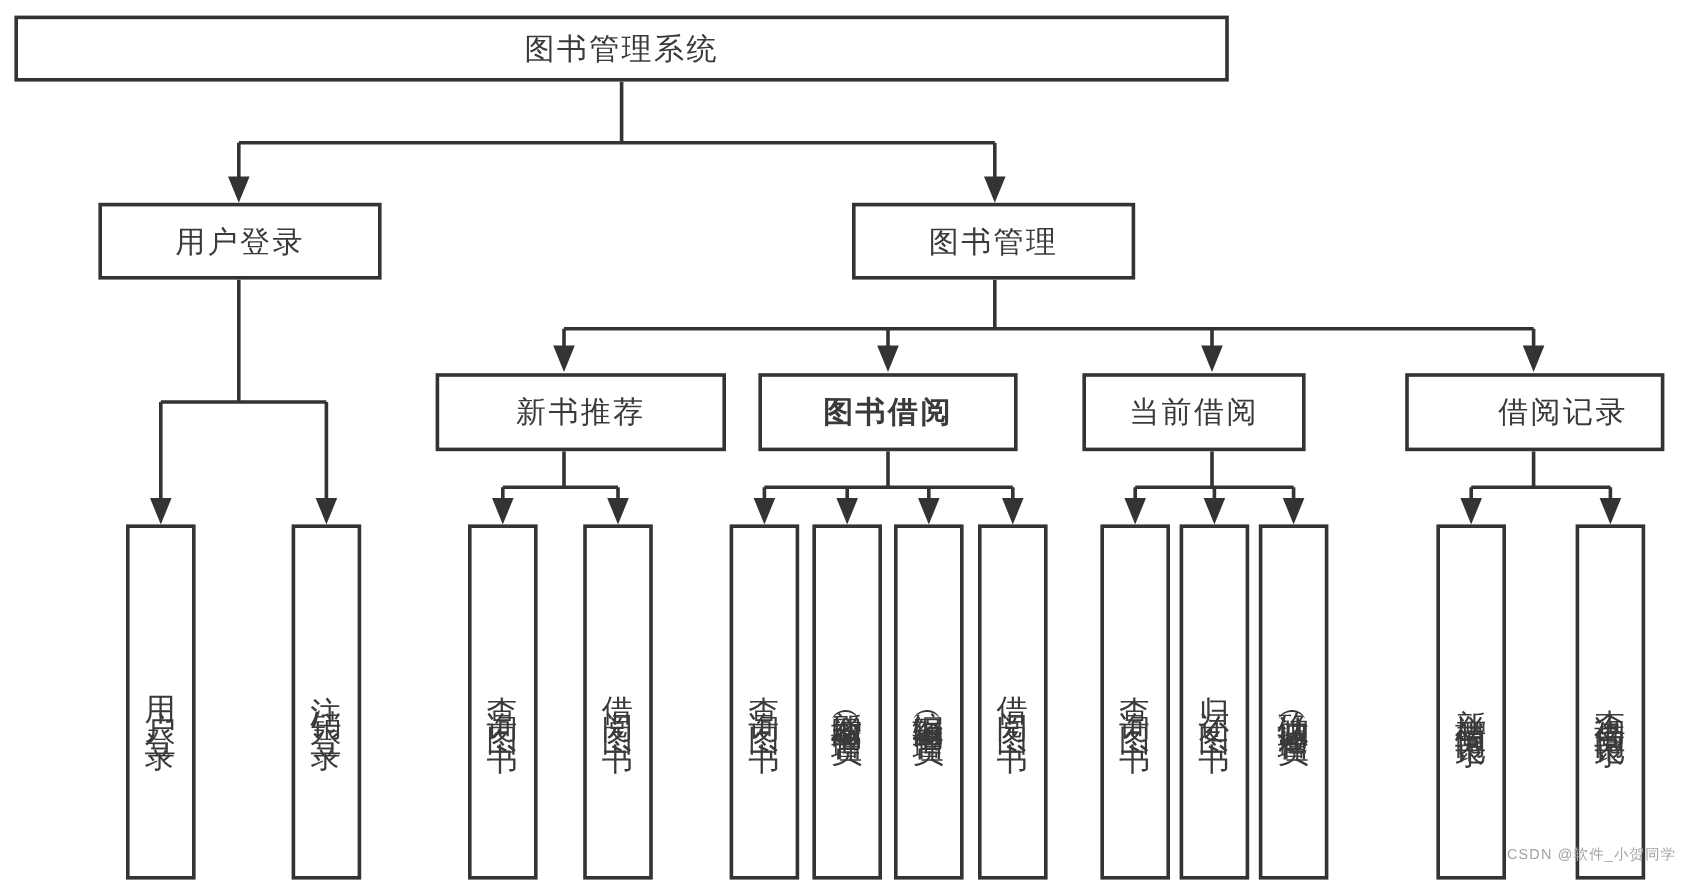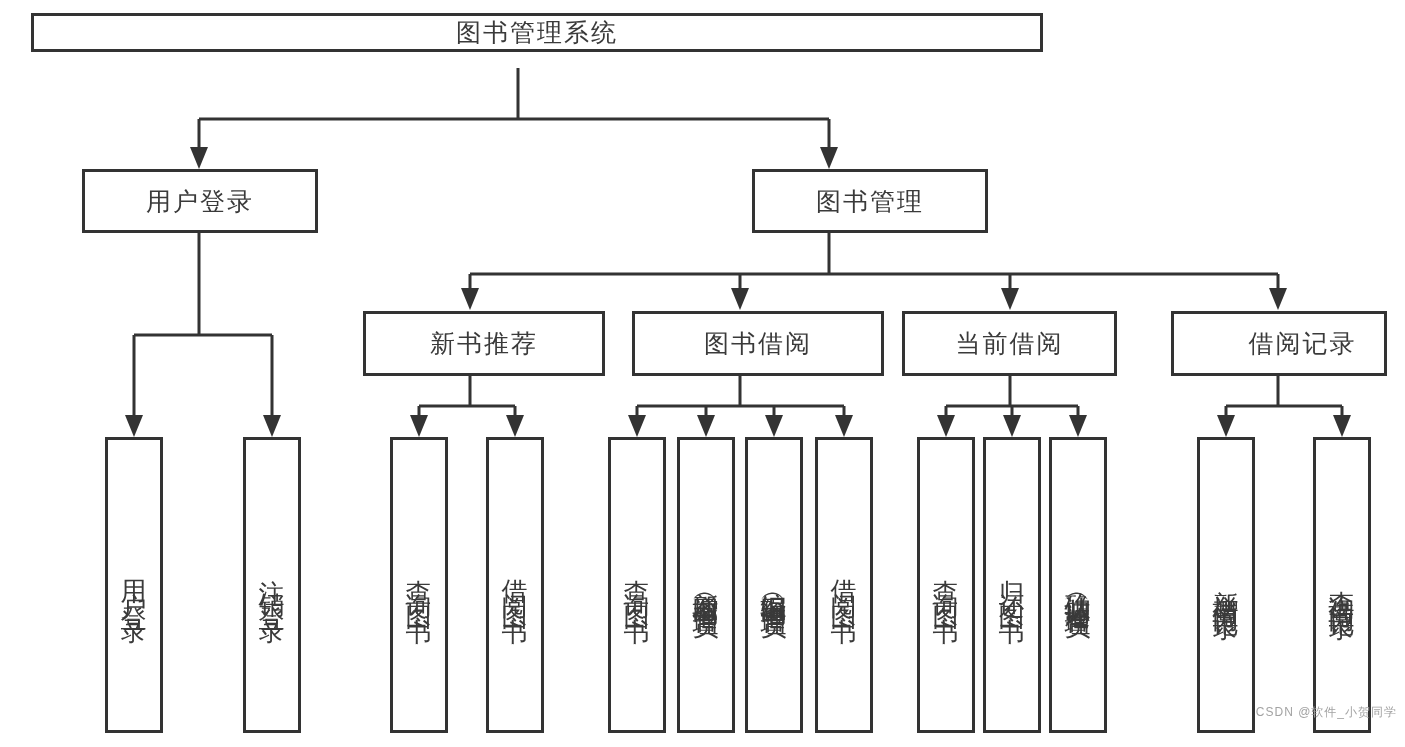--- a/index.html
+++ b/index.html
@@ -16,21 +16,21 @@
   .hbox{
     position:absolute;
     box-sizing:border-box;
     border:3px solid #333333;
     background:#ffffff;
     display:flex;align-items:center;justify-content:center;
     font-size:25px;color:#3a3a3a;
     letter-spacing:2px;
     white-space:nowrap;
   }
-  .root{left:12px;top:13px;width:1012px;height:39px;margin-left:19px;}
+  .root{left:12px;top:13px;width:1012px;height:55px;}
   .lvl2{top:169px;width:236px;height:64px;}
   .lvl3{top:311px;width:215px;height:65px;}
   .vbox{
     position:absolute;
     top:437px;width:58px;height:296px;
     box-sizing:border-box;
     border:3px solid #333333;
     background:#ffffff;
     display:flex;align-items:center;justify-content:center;
   }
@@ -107,31 +107,31 @@
     </g>
   </svg>
 
   <div class="hbox root">
     <span>图书管理系统</span>
   </div>
 
   <div class="hbox lvl2" style="left:82px;">
     <span>用户登录</span>
   </div>
-  <div class="hbox lvl2" style="left:752px;align-items:center;">
+  <div class="hbox lvl2" style="left:710px;align-items:center;">
     <span>图书管理</span>
   </div>
 
   <div class="hbox lvl3" style="left:363px;width:242px;">
     <span>新书推荐</span>
   </div>
-  <div class="hbox lvl3" style="left:632px;width:252px;">
+  <div class="hbox lvl3" style="left:632px;width:216px;font-weight:bold;">
     <span>图书借阅</span>
   </div>
-  <div class="hbox lvl3" style="left:902px;width:215px;">
+  <div class="hbox lvl3" style="left:902px;width:186px;">
     <span>当前借阅</span>
   </div>
   <div class="hbox lvl3" style="left:1171px;width:216px;padding-left:47px;">
     <span>借阅记录</span>
   </div>
 
   <div class="vbox" style="left:105px;">
     <span class="vtext">用户登录</span>
   </div>
   <div class="vbox" style="left:243px;">

